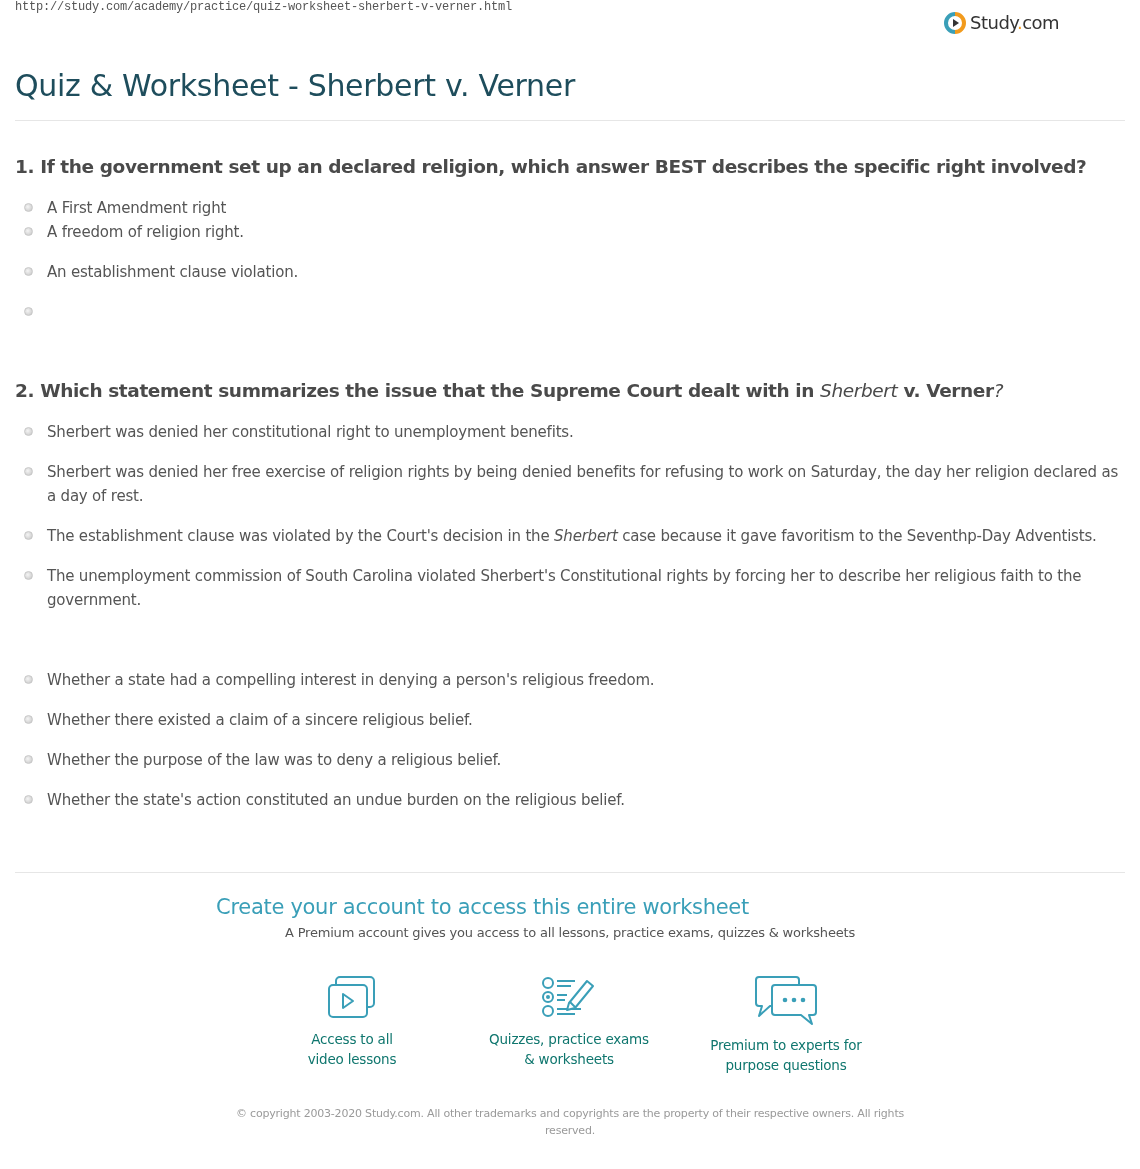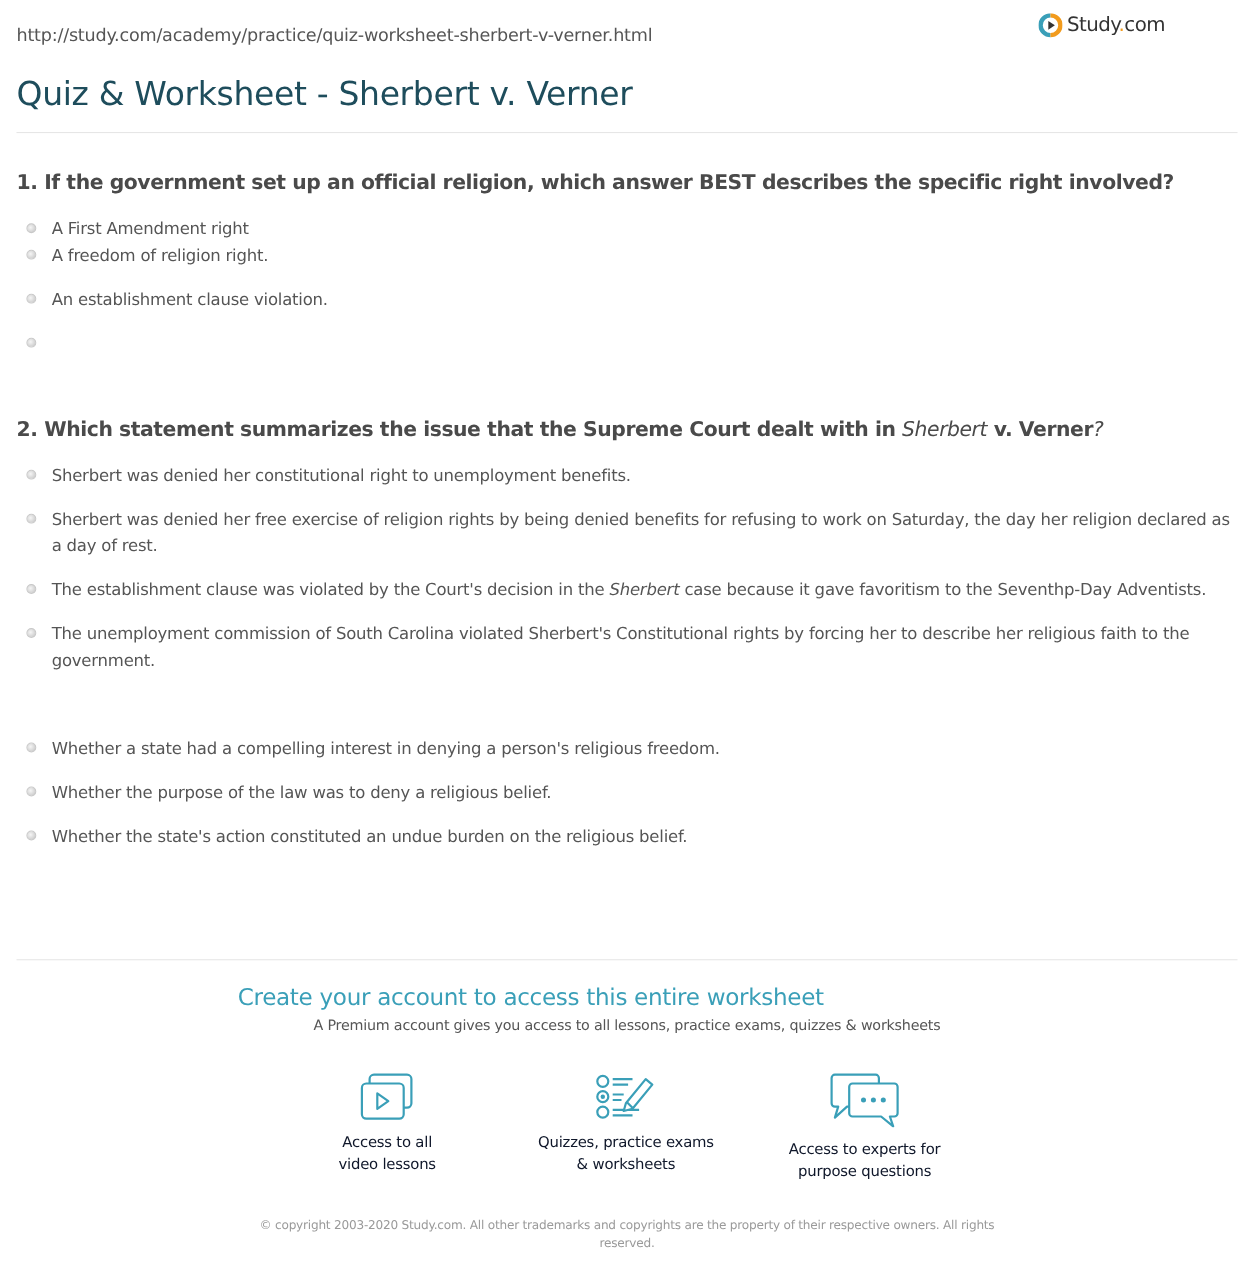--- a/index.html
+++ b/index.html
@@ -1,35 +1,35 @@
 <!DOCTYPE html>
 <html><head>
 <meta charset="utf-8">
 <style>
   html, body { margin: 0; padding: 0; background: #ffffff; }
   body { width: 1140px; height: 1169px; position: relative; font-family: "DejaVu Sans", sans-serif; color: #4a4a4a; overflow: hidden; }
-  .url { position: absolute; left: 15px; top: 22px; font-size: 16px; color: #555; letter-spacing: -0.2px; }
+  .url { position: absolute; left: 15px; top: 0; font-size: 12px; color: #555; letter-spacing: -0.2px; font-family: Liberation Mono, monospace; }
   .logo { position: absolute; left: 944px; top: 8px; display: flex; align-items: center; }
   .logo-icon { width: 22px; height: 22px; position: relative; margin-right: 4px; }
   .logo-text { font-size: 18px; color: #333; letter-spacing: -0.5px; line-height: 30px; }
   .logo-dot { color: #f29b1d; }
   .page-title { position: absolute; left: 15px; top: 68px; margin: 0; font-size: 30px; font-weight: normal; color: #1e4d5c; letter-spacing: -0.3px; }
   .title-rule { position: absolute; left: 15px; right: 15px; top: 120px; height: 0; border-top: 1px solid #e6e6e6; }
   .question { position: absolute; left: 15px; width: 1112px; }
   .q-text { margin: 0; font-size: 18.5px; font-weight: bold; color: #4a4a4a; letter-spacing: -0.4px; line-height: 24px; }
   .q-text i { font-weight: normal; }
   .options { list-style: none; margin: 0; padding: 0; }
   .option { position: relative; padding-left: 32px; font-size: 15px; color: #555; line-height: 24px; letter-spacing: -0.2px; }
   .radio { position: absolute; left: 9px; top: 7px; width: 9px; height: 9px; border-radius: 50%; background: radial-gradient(circle at 40% 40%, #f5f5f5 0%, #d2d2d2 70%, #bdbdbd 100%); border: 1px solid #c8c8c8; box-sizing: border-box; cursor: pointer; }
   .section-rule { position: absolute; left: 15px; right: 15px; top: 872px; border-top: 1px solid #e6e6e6; }
   .cta-title { position: absolute; left: 0; width: 965px; top: 895px; text-align: center; font-size: 21px; color: #3a9fb8; letter-spacing: -0.3px; }
   .cta-sub { position: absolute; left: 0; width: 1140px; top: 925px; text-align: center; font-size: 13px; color: #555; letter-spacing: -0.2px; }
   .feature { position: absolute; top: 975px; width: 190px; text-align: center; }
   .feature svg { display: block; margin: 0 auto; }
-  .feature-label { margin-top: 10px; font-size: 13.5px; color: #0f172a; line-height: 20px; letter-spacing: -0.2px; }
+  .feature-label { margin-top: 10px; font-size: 13.5px; color: #0f766e; line-height: 20px; letter-spacing: -0.2px; }
   .footer { position: absolute; left: 215px; width: 710px; top: 1105px; text-align: center; font-size: 11px; color: #9a9a9a; line-height: 17px; letter-spacing: -0.2px; }
 </style>
 </head>
 <body>
 
 <div class="url">http://study.com/academy/practice/quiz-worksheet-sherbert-v-verner.html</div>
 
 <div class="logo">
   <span class="logo-icon">
     <svg width="22" height="22" viewBox="0 0 22 22">
@@ -38,21 +38,21 @@
       <path d="M9 7 L15 11 L9 15 Z" fill="#333"></path>
     </svg>
   </span>
   <span class="logo-text"><span>Study</span><span class="logo-dot">.</span><span>com</span></span>
 </div>
 
 <h1 class="page-title">Quiz &amp; Worksheet - Sherbert v. Verner</h1>
 <div class="title-rule"></div>
 
 <div class="question" style="top:155px">
-  <h2 class="q-text"><span>1.</span> <span>If the government set up an official religion, which answer BEST describes the specific right involved?</span></h2>
+  <h2 class="q-text"><span>1.</span> <span>If the government set up an declared religion, which answer BEST describes the specific right involved?</span></h2>
   <ul class="options" style="margin-top:17px">
     <li class="option" style=""><span class="radio"></span><span>A First Amendment right</span></li>
     <li class="option" style="margin-bottom:16px"><span class="radio"></span><span>A freedom of religion right.</span></li>
     <li class="option" style="margin-bottom:16px"><span class="radio"></span><span>An establishment clause violation.</span></li>
     <li class="option"><span class="radio"></span></li>
   </ul>
 </div>
 
 <div class="question" style="top:379px">
   <h2 class="q-text"><span>2.</span> <span>Which statement summarizes the issue that the Supreme Court dealt with in </span><i>Sherbert</i><span> v. Verner</span><i>?</i></h2>
@@ -60,20 +60,21 @@
     <li class="option" style="margin-bottom:16px"><span class="radio"></span><span>Sherbert was denied her constitutional right to unemployment benefits.</span></li>
     <li class="option" style="margin-bottom:16px"><span class="radio"></span><span>Sherbert was denied her free exercise of religion rights by being denied benefits for refusing to work on Saturday, the day her religion declared as a day of rest.</span></li>
     <li class="option" style="margin-bottom:16px"><span class="radio"></span><span><span>The establishment clause was violated by the Court's decision in the </span><i>Sherbert</i><span> case because it gave favoritism to the Seventhp-Day Adventists.</span></span></li>
     <li class="option"><span class="radio"></span><span>The unemployment commission of South Carolina violated Sherbert's Constitutional rights by forcing her to describe her religious faith to the government.</span></li>
   </ul>
 </div>
 
 <div class="question" style="top:651px">
   <ul class="options" style="margin-top:17px">
     <li class="option" style="margin-bottom:16px"><span class="radio"></span><span>Whether a state had a compelling interest in denying a person's religious freedom.</span></li>
+    <li class="option" style="margin-bottom:16px"><span class="radio"></span><span>Whether there existed a claim of a sincere religious belief.</span></li>
     <li class="option" style="margin-bottom:16px"><span class="radio"></span><span>Whether the purpose of the law was to deny a religious belief.</span></li>
     <li class="option"><span class="radio"></span><span>Whether the state's action constituted an undue burden on the religious belief.</span></li>
   </ul>
 </div>
 
 <div class="section-rule"></div>
 
 <div class="cta-title">Create your account to access this entire worksheet</div>
 <div class="cta-sub">A Premium account gives you access to all lessons, practice exams, quizzes &amp; worksheets</div>
 
@@ -111,16 +112,16 @@
 <div class="feature" style="left:691px">
   <span>
     <svg width="64" height="50" viewBox="0 0 64 50">
       <path d="M5 2 H42 a3 3 0 0 1 3 3 V10 M5 2 a3 3 0 0 0 -3 3 V28 a3 3 0 0 0 3 3 H8 L5 41 L16 31 H18" fill="none" stroke="#3a9fb8" stroke-width="2" stroke-linejoin="round"></path>
       <path d="M21 10 H59 a3 3 0 0 1 3 3 V37 a3 3 0 0 1 -3 3 H55 L58 49 L47 40 H21 a3 3 0 0 1 -3 -3 V13 a3 3 0 0 1 3 -3 Z" fill="#fff" stroke="#3a9fb8" stroke-width="2" stroke-linejoin="round"></path>
       <circle cx="31" cy="25" r="2.3" fill="#3a9fb8"></circle>
       <circle cx="40" cy="25" r="2.3" fill="#3a9fb8"></circle>
       <circle cx="49" cy="25" r="2.3" fill="#3a9fb8"></circle>
     </svg>
   </span>
-  <div class="feature-label"><span>Access to experts for</span><br><span>purpose questions</span></div>
+  <div class="feature-label"><span>Premium to experts for</span><br><span>purpose questions</span></div>
 </div>
 
 <div class="footer">© copyright 2003-2020 Study.com. All other trademarks and copyrights are the property of their respective owners. All rights reserved.</div>
 
 </body></html>

